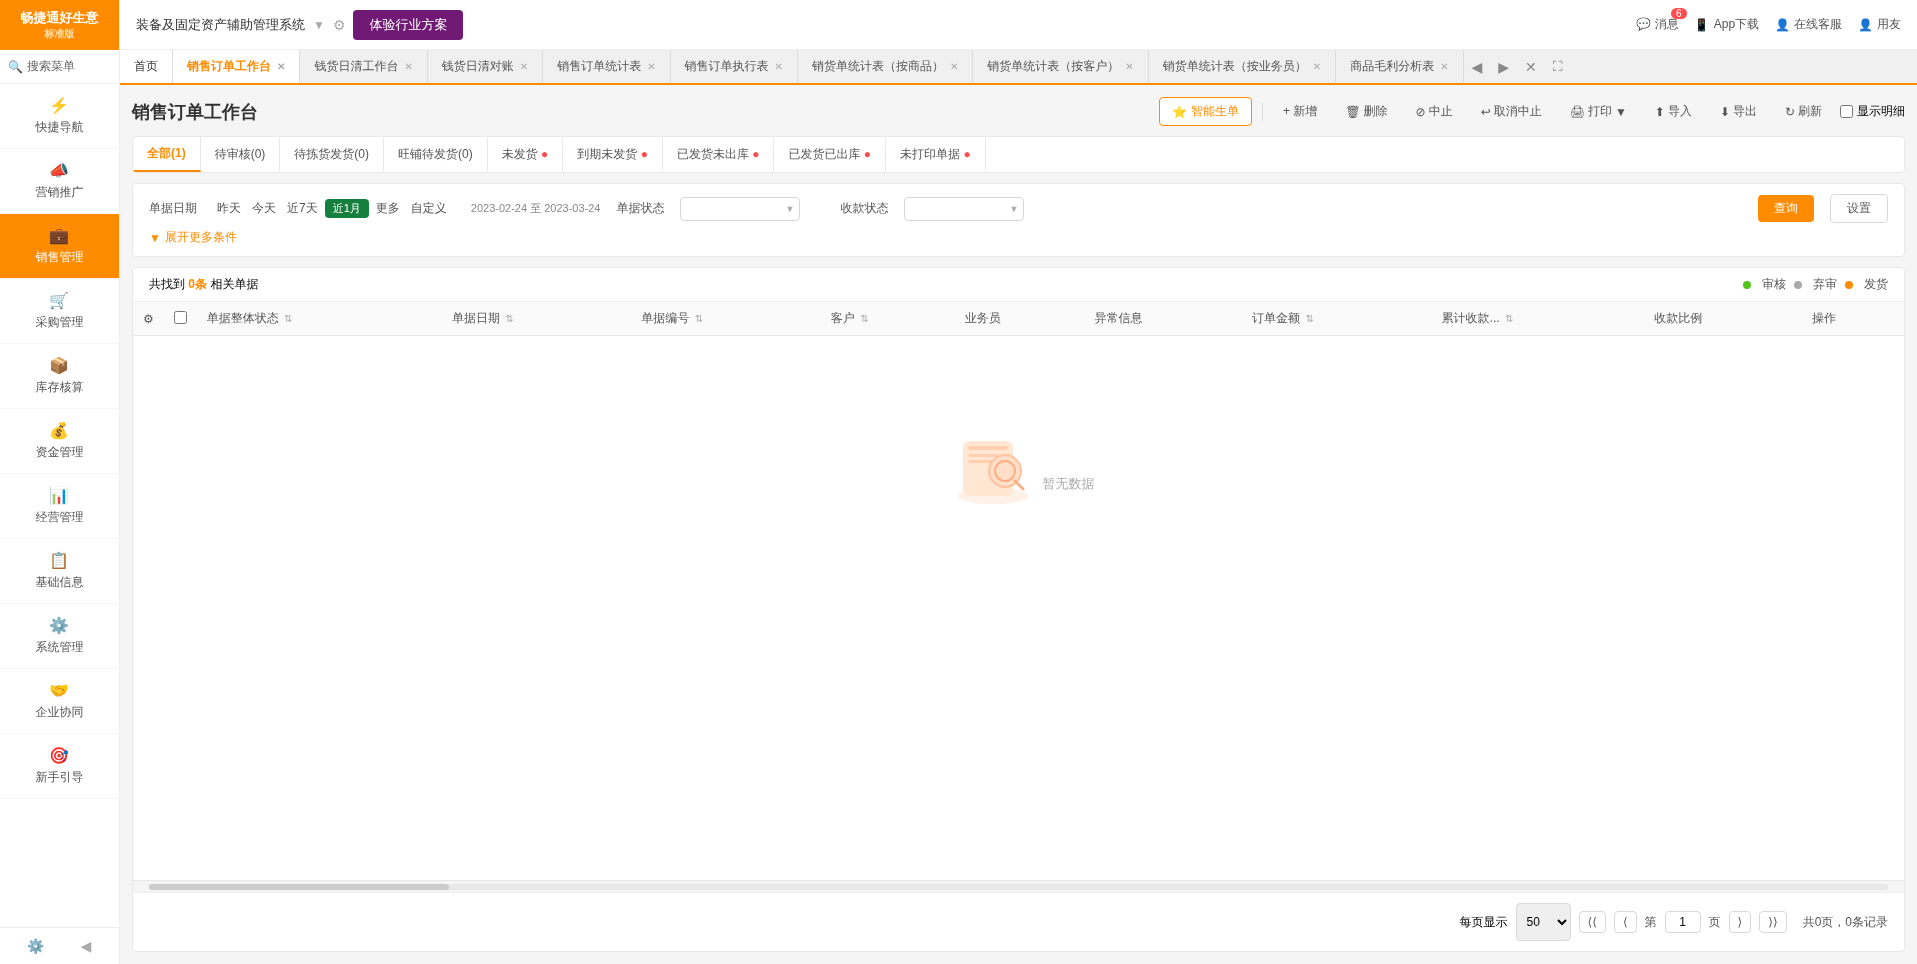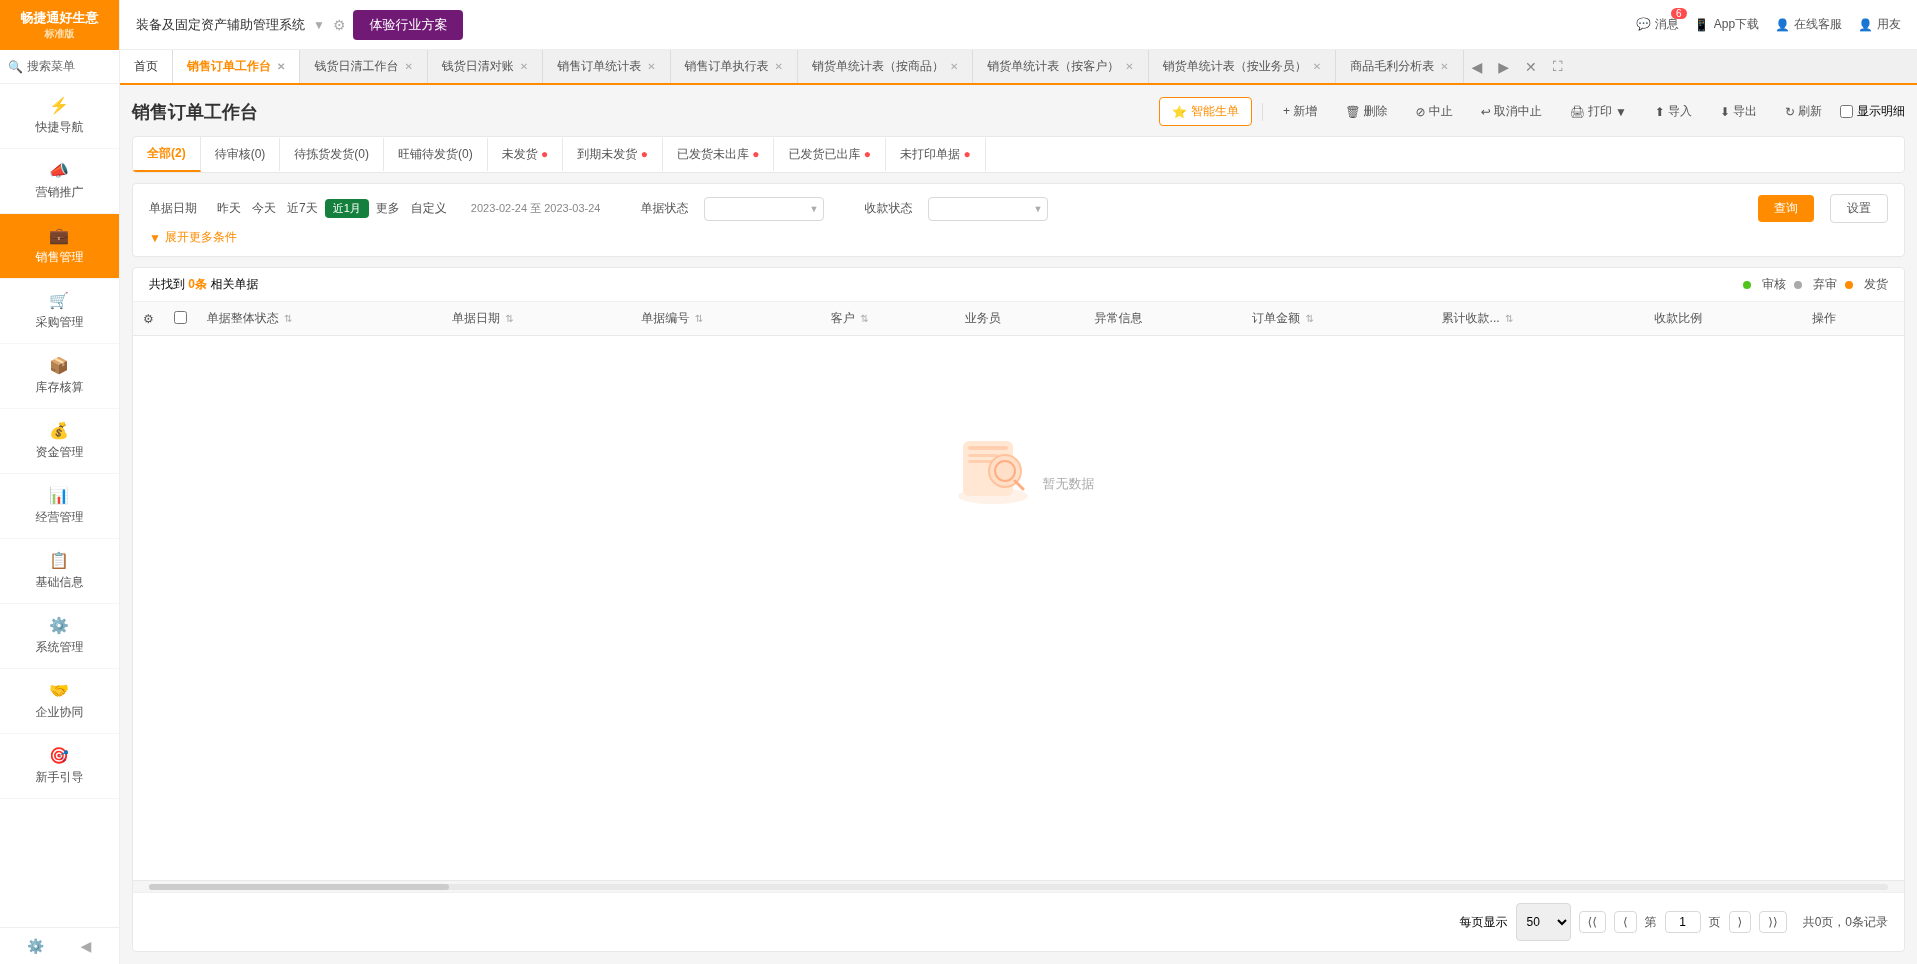--- a/index.html
+++ b/index.html
@@ -297,21 +297,21 @@
         </button>
         <label style="display:flex;align-items:center;gap:4px;cursor:pointer;font-size:12px;">
           <input type="checkbox" style="">
           <span>显示明细</span>
         </label>
       </div>
     </div>
 
     <div class="filter-tabs">
       <div class="filter-tab active">
-        <span>全部(2)</span>
+        <span>全部(1)</span>
       </div>
       <div class="filter-tab">
         <span>待审核(0)</span>
       </div>
       <div class="filter-tab">
         <span>待拣货发货(0)</span>
       </div>
       <div class="filter-tab">
         <span>旺铺待发货(0)</span>
       </div>
@@ -343,21 +343,21 @@
         <div class="filter-date-options">
           <span class="filter-date-btn">昨天</span>
           <span class="filter-date-btn">今天</span>
           <span class="filter-date-btn">近7天</span>
           <span class="filter-date-btn active-orange">近1月</span>
           <span class="filter-date-btn">更多</span>
           <span class="filter-date-btn">自定义</span>
         </div>
         <span class="filter-date-range">2023-02-24 至 2023-03-24</span>
 
-        <span class="filter-label" style="margin-left:24px;">单据状态</span>
+        <span class="filter-label" style="">单据状态</span>
         <div class="filter-select-wrap">
           <select class="filter-select">
             <option value=""></option>
           </select>
         </div>
 
         <span class="filter-label" style="margin-left:24px;">收款状态</span>
         <div class="filter-select-wrap">
           <select class="filter-select">
             <option value=""></option>

